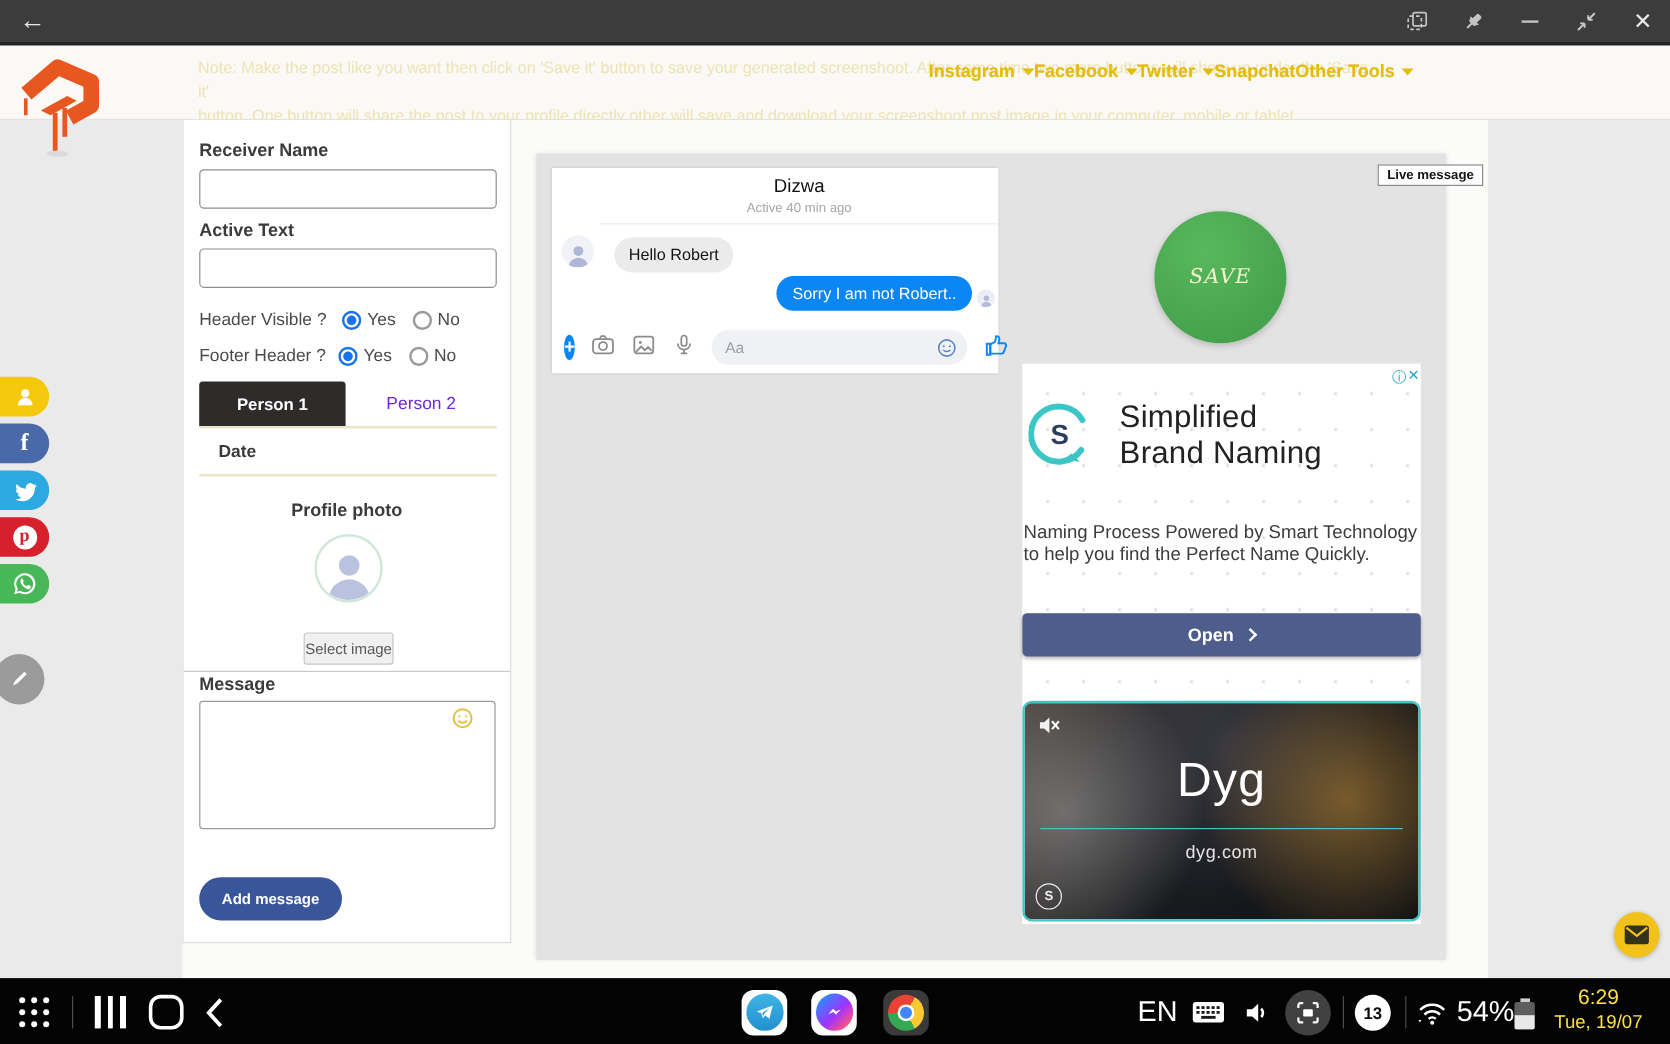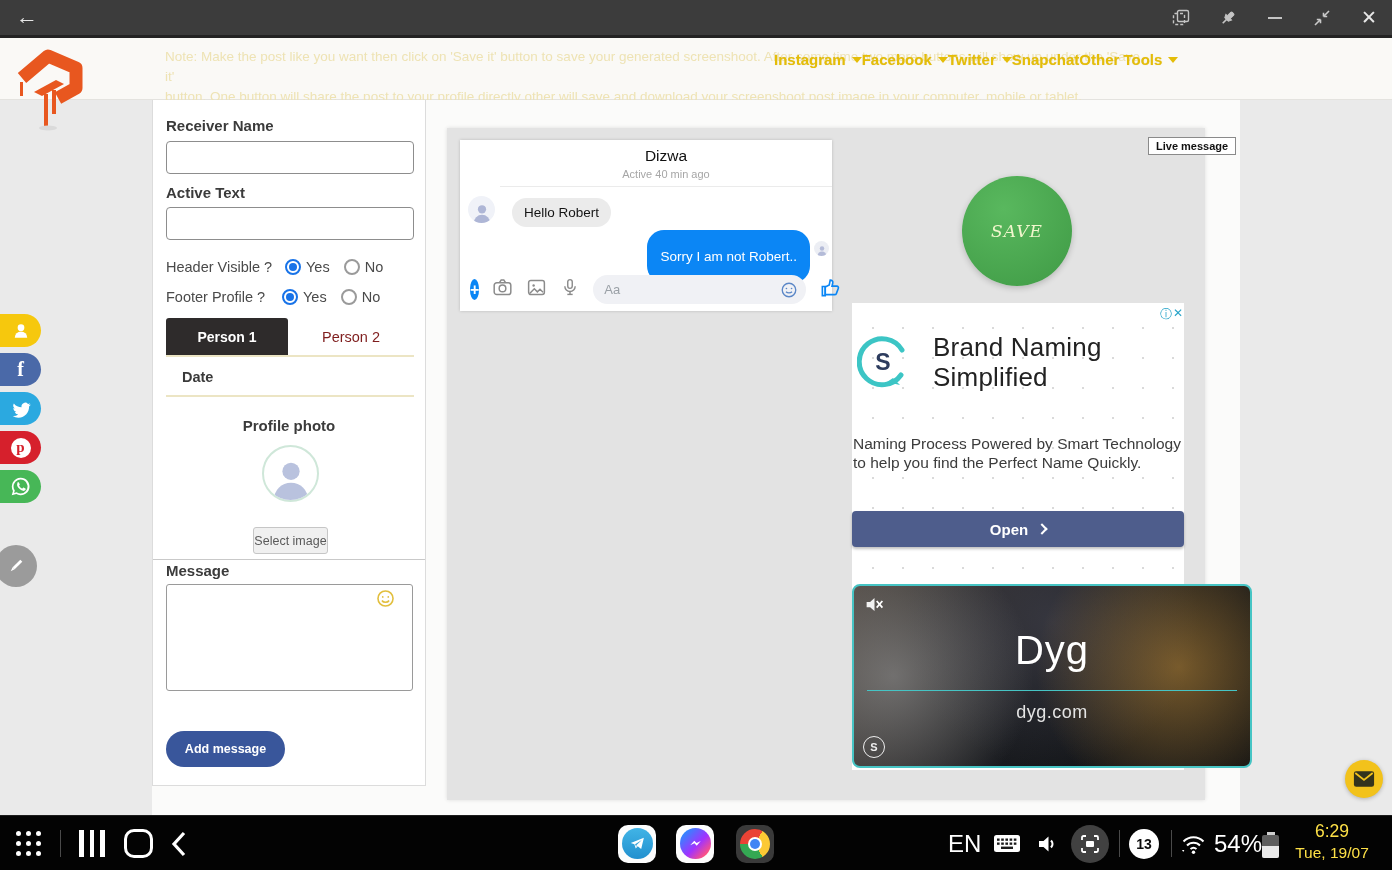--- a/index.html
+++ b/index.html
@@ -39,21 +39,21 @@
   
   .formpanel { position:absolute; left:152px; top:100px; width:274px; height:686px; background:#fff; border:1px solid #dcdcdc; border-top:none; }
   .flabel { position:absolute; left:13px; font-size:15px; font-weight:bold; color:#3b3b3b; }
   .finput { position:absolute; left:13px; width:248px; height:33px; border:1px solid #8d8d8d; border-radius:4px; background:#fff; padding:0 8px; font-size:14px; color:#333; }
   .radiorow { position:absolute; left:13px; font-size:14.5px; color:#4a4a4a; display:flex; align-items:center; }
   .radio { width:16px; height:16px; border-radius:50%; border:2px solid #9a9a9a; display:inline-block; position:relative; background:#fff; }
   .radio.sel { border-color:#1873e8; }
   .radio.sel::after { content:""; position:absolute; inset:2px; border-radius:50%; background:#1873e8; }
   .tabrow { position:absolute; left:13px; width:248px; height:39px; border-bottom:2px solid #ece5c4; display:flex; }
   .tab-dark { width:122px; background:#2e2b2b; color:#fff; font-weight:bold; font-size:14px; display:flex; align-items:center; justify-content:center; border-radius:3px 3px 0 0; cursor:pointer; }
-  .tab-light { flex:1; color:#7f1d1d; font-size:14.5px; display:flex; align-items:center; justify-content:center; cursor:pointer; }
+  .tab-light { flex:1; color:#6d28d9; font-size:14.5px; display:flex; align-items:center; justify-content:center; cursor:pointer; }
   .tab-date { color:#3a3a3a; font-weight:bold; font-size:14.5px; display:flex; align-items:center; padding-left:16px; cursor:pointer; }
   .pp-label { position:absolute; left:0; width:100%; text-align:center; font-size:15px; font-weight:bold; color:#3b3b3b; }
   .avatarph { position:absolute; left:109px; top:345px; width:57px; height:57px; border-radius:50%; border:2px solid #cfe7d9; background:#fff; display:flex; align-items:flex-end; justify-content:center; overflow:hidden; }
   .selectimg { position:absolute; left:100px; top:427px; width:75px; height:27px; background:#f0f0f0; border:1px solid #c6c6c6; border-radius:3px; font-size:12.5px; color:#5a5a5a; cursor:pointer; }
   .fdivider { position:absolute; left:0; top:459px; width:100%; height:1px; background:#c9c9c9; }
   .msgarea { position:absolute; left:13px; top:484px; width:247px; height:107px; border:1px solid #9a9a9a; border-radius:3px; background:#fff; resize:none; font-size:14px; padding:6px; font-family:"Liberation Sans", sans-serif; }
   .msg-smiley { position:absolute; left:223px; top:489px; cursor:pointer; }
   .addmsg { position:absolute; left:13px; top:631px; width:119px; height:36px; border:none; border-radius:18px; background:#39569b; color:#fff; font-weight:bold; font-size:12.5px; cursor:pointer; }
 
   
@@ -61,45 +61,45 @@
   .livelabel { position:absolute; left:701px; top:9px; background:#fff; border:1px solid #8a8a8a; font-size:11px; font-weight:bold; color:#111; padding:2px 7px; white-space:nowrap; }
   .savebtn { position:absolute; left:515px; top:48px; width:110px; height:110px; border-radius:50%; background:radial-gradient(circle at 38% 30%, #59b85e, #3f9a45); border:none; color:#f1f6cd; font-family:"DejaVu Serif", serif; font-style:italic; font-size:17px; letter-spacing:1px; cursor:pointer; box-shadow:0 2px 6px rgba(0,0,0,.2); }
 
   
   .chatcard { position:absolute; left:13px; top:12px; width:372px; height:171px; background:#fff; box-shadow:0 0 3px rgba(0,0,0,.18); }
   .chathead { height:47px; border-bottom:1px solid #ebebeb; text-align:center; padding-top:7px;margin-left:40px; }
   .chatname { font-size:15.5px; color:#101010; }
   .chatstatus { font-size:11px; color:#a6a6a6; margin-top:3px; }
   .chatavatar { position:absolute; left:8px; top:56px; width:27px; height:27px; border-radius:50%; background:#f0f2f8; overflow:hidden; display:flex; align-items:flex-end; justify-content:center; }
   .bubble-left { position:absolute; left:52px; top:58px; background:#ebebeb; color:#141414; font-size:13.5px; padding:7px 12px; border-radius:17px; }
-  .bubble-right { position:absolute; right:22px; top:90px; background:#0b86f5; color:#fff; font-size:13.5px; padding:19px 13px; border-radius:17px; }
+  .bubble-right { position:absolute; right:22px; top:90px; background:#0b86f5; color:#fff; font-size:13.5px; padding:7px 13px; border-radius:17px; }
   .seen-avatar { position:absolute; right:3px; top:101px; width:15px; height:15px; border-radius:50%; background:#eceef4; overflow:hidden; display:flex; align-items:flex-end; justify-content:center; }
   .chattools { position:absolute; left:10px; right:10px; bottom:7px; height:29px; display:flex; align-items:center; gap:13px; }
   .pluscirc { width:21px; height:21px; border-radius:50%; background:#0b86f5; color:#fff; font-size:16px; font-weight:bold; display:flex; align-items:center; justify-content:center; line-height:1; cursor:pointer; }
   .composer { flex:1; height:29px; border-radius:15px; background:#f0f1f5; display:flex; align-items:center; padding:0 8px 0 11px; }
   .composer input { flex:1; border:none; background:transparent; outline:none; font-size:13px; color:#444; }
   .composer input::placeholder { color:#9aa0a6; }
 
   
   .ad { position:absolute; left:405px; top:175px; width:332px; height:467px; background:#fff;
         background-image:radial-gradient(circle, #dadada 1.2px, transparent 1.4px); background-size:30px 30px; background-position:6px 10px; }
   .adchoices { position:absolute; right:1px; top:3px; display:flex; gap:1px; color:#28a4c9; font-size:12px; cursor:pointer; }
   .adlogo { position:absolute; left:5px; top:32px; width:54px; height:54px; }
   .adheadline { position:absolute; left:81px; top:29px; font-size:26px; line-height:30px; color:#222; font-weight:500; letter-spacing:.2px; }
   .adbody { position:absolute; left:1px; top:131px; width:330px; font-size:15.5px; line-height:19px; color:#3c3c3c; }
   .openbtn { position:absolute; left:0; top:208px; width:332px; height:36px; background:#4e5d8c; border:none; border-radius:4px; color:#fff; font-size:15px; font-weight:bold; cursor:pointer; display:flex; align-items:center; justify-content:center; box-shadow:0 2px 3px rgba(0,0,0,.25); }
   .chev { width:8px; height:8px; border-top:2.5px solid #fff; border-right:2.5px solid #fff; transform:rotate(45deg); display:inline-block; margin-left:10px; }
-  .advideo { position:absolute; left:0; top:281px; width:400px; height:184px; border-radius:8px; border:2px solid #46c4c4; overflow:hidden; cursor:pointer;
+  .advideo { position:absolute; left:0; top:281px; width:332px; height:184px; border-radius:8px; border:2px solid #46c4c4; overflow:hidden; cursor:pointer;
      background: radial-gradient(circle at 82% 45%, rgba(185,135,55,.6), transparent 42%),
                  radial-gradient(circle at 10% 50%, rgba(160,160,160,.55), transparent 38%),
                  radial-gradient(circle at 50% 20%, rgba(60,60,70,.8), transparent 60%),
                  linear-gradient(120deg, #4c453f, #191b1f 48%, #0d0f12); }
   .vid-title { position:absolute; left:0; width:100%; top:42px; text-align:center; color:#fff; font-size:40px; letter-spacing:1px; }
   .vid-line { position:absolute; left:13px; right:13px; top:104px; height:1px; background:#46c4c4; }
-  .vid-domain { position:absolute; left:0; width:100%; top:116px; text-align:center; color:#e4e4e4; font-size:18px; letter-spacing:.5px; }
+  .vid-domain { position:absolute; left:0; width:100%; top:116px; text-align:center; color:#e4e4e4; font-size:15px; letter-spacing:.5px; }
   .vid-mute { position:absolute; left:10px; top:8px; cursor:pointer; }
   .vid-badge { position:absolute; left:9px; bottom:8px; width:22px; height:22px; border-radius:50%; border:1.5px solid #eee; color:#eee; font-size:11px; font-weight:bold; display:flex; align-items:center; justify-content:center; }
 
   
   .contactbtn { position:absolute; left:1345px; top:760px; width:38px; height:38px; border-radius:50%; background:#f2c21b; border:none; display:flex; align-items:center; justify-content:center; cursor:pointer; box-shadow:0 1px 4px rgba(0,0,0,.25); }
 
   
   .taskbar { position:absolute; left:0; bottom:0; width:100%; height:55px; background:#030303; border-top:1px solid #1d1d1d; }
   .tk { position:absolute; top:0; height:55px; display:flex; align-items:center; }
   .tk-div { position:absolute; top:14px; width:1px; height:27px; background:#4a4a4a; }
@@ -245,21 +245,21 @@
     <input class="finput" style="top: 107px;">
 
     <div class="radiorow" style="top:159px">
       <span style="width:119px">Header Visible ?</span>
       <span class="radio sel"></span>
       <span style="margin:0 14px 0 5px">Yes</span>
       <span class="radio"></span>
       <span style="margin-left:5px">No</span>
     </div>
     <div class="radiorow" style="top:189px">
-      <span style="width:116px">Footer Profile ?</span>
+      <span style="width:116px">Footer Header ?</span>
       <span class="radio sel"></span>
       <span style="margin:0 14px 0 5px">Yes</span>
       <span class="radio"></span>
       <span style="margin-left:5px">No</span>
     </div>
 
     <div class="tabrow" style="top:218px">
       <span class="tab-dark">Person 1</span>
       <span class="tab-light">Person 2</span>
     </div>
@@ -360,22 +360,22 @@
         <span>✕</span>
       </div>
       <div class="adlogo">
         <svg width="54" height="54" viewBox="0 0 54 54">
           <path d="M45 15 A23 23 0 1 0 44 40" fill="none" stroke="#3cc5c5" stroke-width="5" stroke-linecap="round"></path>
           <path d="M36 43 L43 50 L30 47 Z" fill="#3cc5c5"></path>
           <text x="26" y="35" text-anchor="middle" font-size="23" font-weight="bold" fill="#2d3c5e" font-family="Liberation Sans, sans-serif">S</text>
         </svg>
       </div>
       <div class="adheadline">
+        <div>Simplified</div>
         <div>Brand Naming</div>
-        <div>Simplified</div>
       </div>
       <div class="adbody">Naming Process Powered by Smart Technology to help you find the Perfect Name Quickly.</div>
       <button class="openbtn">
           <span>Open</span>
           <span class="chev"></span>
         </button>
 
       <div class="advideo">
         <span class="vid-mute">
           <svg width="21" height="21" viewBox="0 0 24 24">

